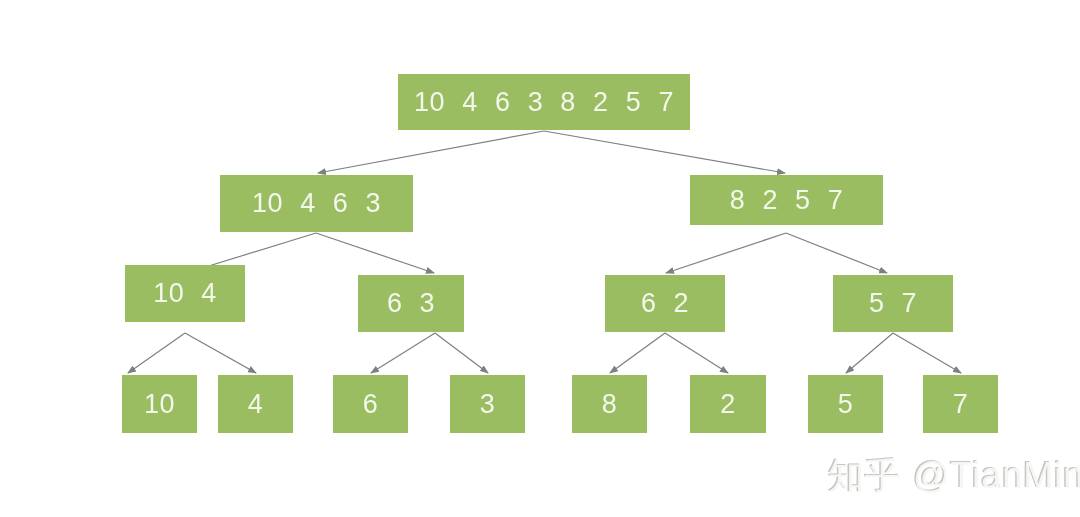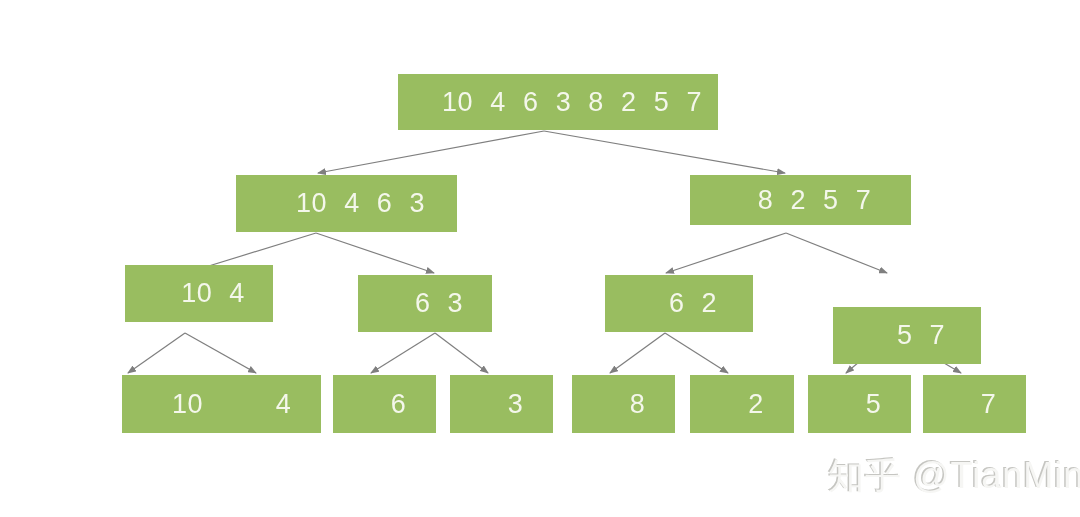--- a/index.html
+++ b/index.html
@@ -26,32 +26,31 @@
     position: absolute;
     background: #99bd60;
     color: #f4f7eb;
     display: flex;
     align-items: center;
     justify-content: center;
     font-size: 27px;
     word-spacing: 0.34em;
     letter-spacing: 0.5px;
     white-space: nowrap;
-    padding-left: 28px;
   }
   
   .n-root { left: 398px; top: 74px;  width: 292px; height: 56px; }
   
-  .n-l2-0 { left: 220px; top: 175px; width: 193px; height: 57px; margin-left: 16px; }
+  .n-l2-0 { left: 220px; top: 175px; width: 193px; height: 57px; }
   .n-l2-1 { left: 690px; top: 175px; width: 193px; height: 50px; }
   
   .n-l3-0 { left: 125px; top: 265px; width: 120px; height: 57px; }
   .n-l3-1 { left: 358px; top: 275px; width: 106px; height: 57px; text-align: right; }
   .n-l3-2 { left: 605px; top: 275px; width: 120px; height: 57px; }
-  .n-l3-3 { left: 833px; top: 275px; width: 120px; height: 57px; margin-top: 32px; }
+  .n-l3-3 { left: 833px; top: 275px; width: 120px; height: 57px; }
   
   .n-l4-0 { left: 90px;  top: 375px; width: 75px; height: 58px; margin-left: 32px; }
   .n-l4-1 { left: 218px; top: 375px; width: 75px; height: 58px; }
   .n-l4-2 { left: 333px; top: 375px; width: 75px; height: 58px; }
   .n-l4-3 { left: 450px; top: 375px; width: 75px; height: 58px; }
   .n-l4-4 { left: 572px; top: 375px; width: 75px; height: 58px; }
   .n-l4-5 { left: 690px; top: 375px; width: 76px; height: 58px; }
   .n-l4-6 { left: 808px; top: 375px; width: 75px; height: 58px; }
   .n-l4-7 { left: 923px; top: 375px; width: 75px; height: 58px; }
 

